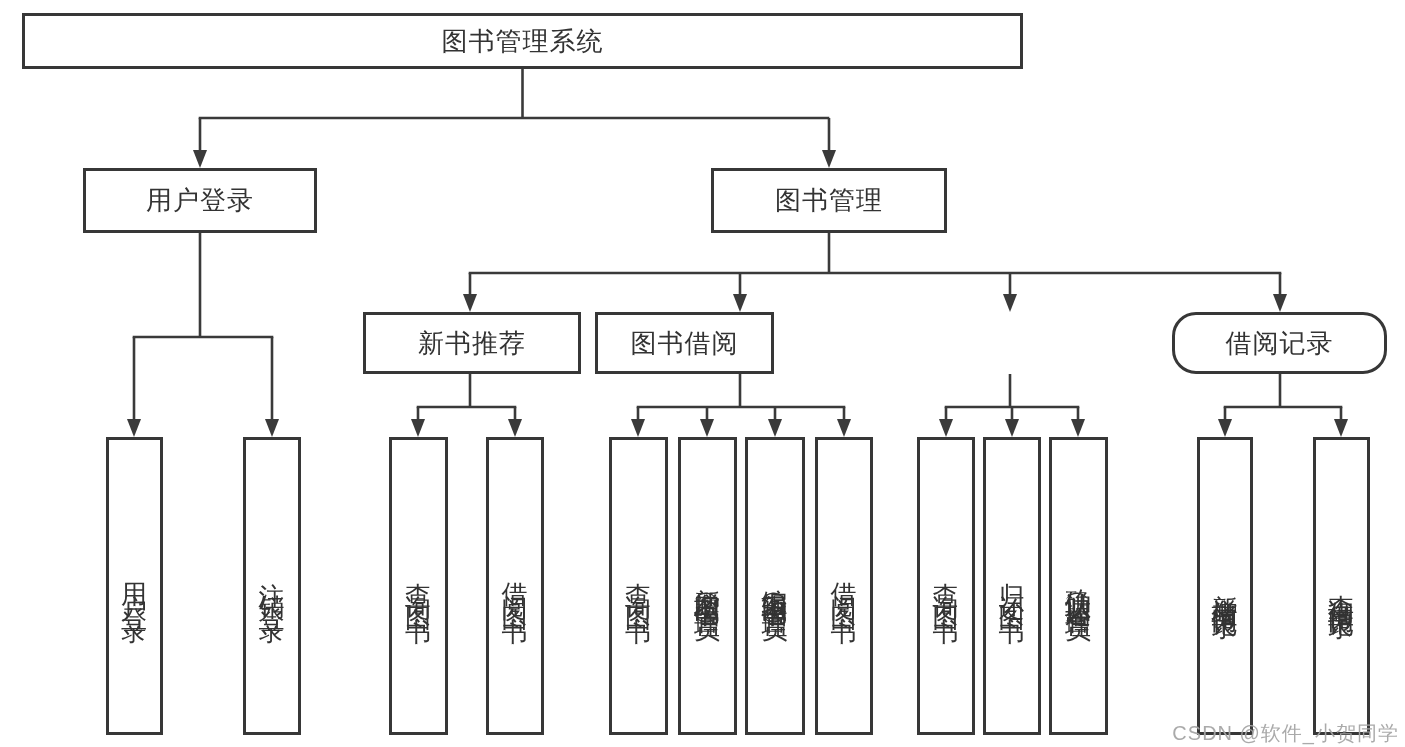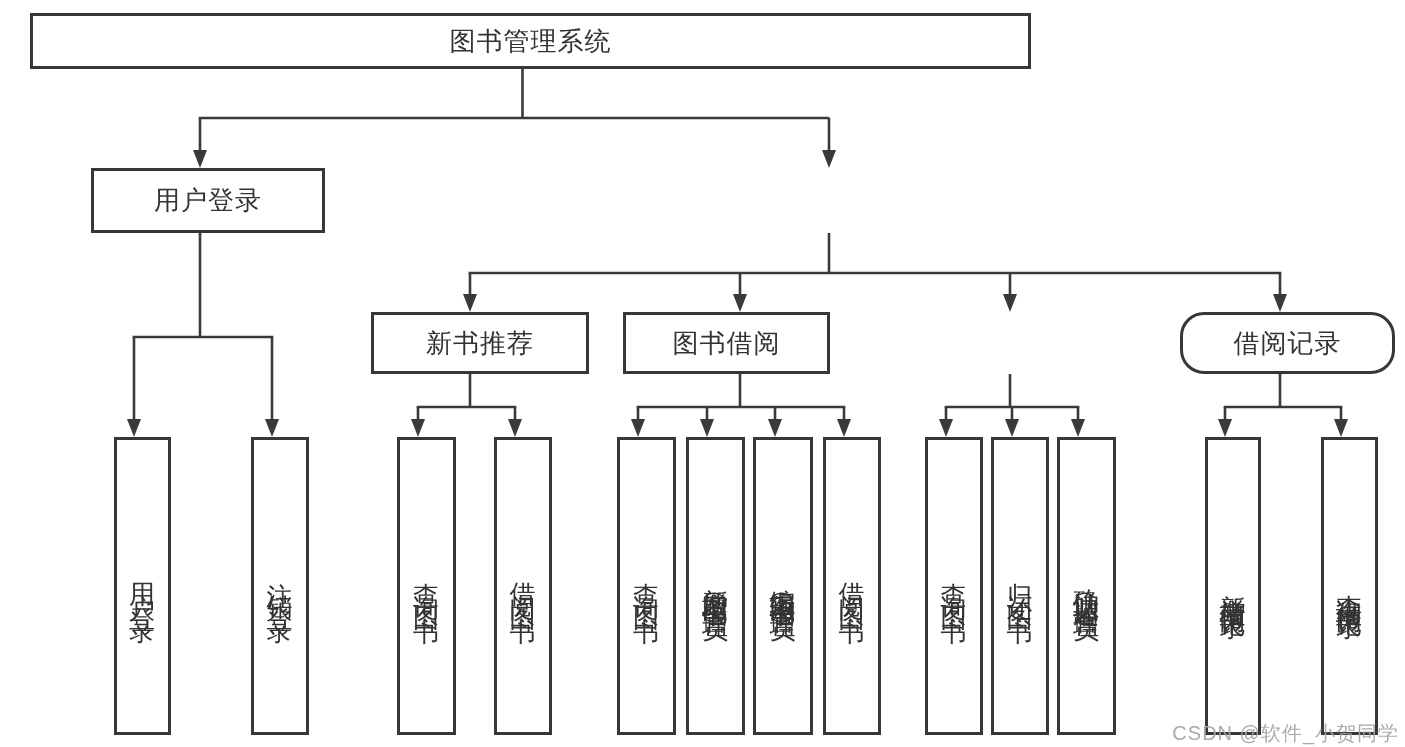--- a/index.html
+++ b/index.html
@@ -23,21 +23,20 @@
   .box {
     position: absolute;
     background: #ffffff;
     border: 3px solid #373737;
     box-sizing: border-box;
     display: flex;
     align-items: center;
     justify-content: center;
     color: #333333;
     z-index: 2;
-    margin-left: 8px;
   }
   .h-label {
     font-size: 26px;
     letter-spacing: 1px;
     white-space: nowrap;
   }
   .v-label {
     writing-mode: vertical-rl;
     text-orientation: mixed;
     font-size: 26px;
@@ -47,21 +46,21 @@
   }
   .v-label.dense {
     letter-spacing: 4px;
   }
   
   .n-root   { left: 22px;   top: 13px;  width: 1001px; height: 56px; }
   .n-login  { left: 83px;   top: 168px; width: 234px;  height: 65px; }
   .n-mgmt   { left: 711px;  top: 168px; width: 236px;  height: 65px; }
   .n-l3     { top: 312px; height: 62px; }
   .n-rec    { left: 363px;  width: 218px; }
-  .n-borrow { left: 615px;  width: 207px; }
+  .n-borrow { left: 595px;  width: 179px; }
   .n-cur    { left: 903px;  width: 215px; }
   .n-hist   { left: 1172px; width: 215px; border-radius: 24px; }
   .leaf     { top: 437px; height: 298px; }
   .lf-a1 { left: 106px;  width: 57px; }
   .lf-a2 { left: 243px;  width: 58px; }
   .lf-b1 { left: 389px;  width: 59px; }
   .lf-b2 { left: 486px;  width: 58px; }
   .lf-c1 { left: 609px;  width: 59px; }
   .lf-c2 { left: 678px;  width: 59px; }
   .lf-c3 { left: 745px;  width: 60px; }
@@ -156,20 +155,23 @@
     </g>
   </svg>
 
   <div class="box n-root">
     <span class="h-label">图书管理系统</span>
   </div>
 
   <div class="box n-login">
     <span class="h-label">用户登录</span>
   </div>
+  <div class="box n-mgmt">
+    <span class="h-label">图书管理</span>
+  </div>
 
   <div class="box n-l3 n-rec">
     <span class="h-label">新书推荐</span>
   </div>
   <div class="box n-l3 n-borrow">
     <span class="h-label">图书借阅</span>
   </div>
   <div class="box n-l3 n-hist">
     <span class="h-label">借阅记录</span>
   </div>

